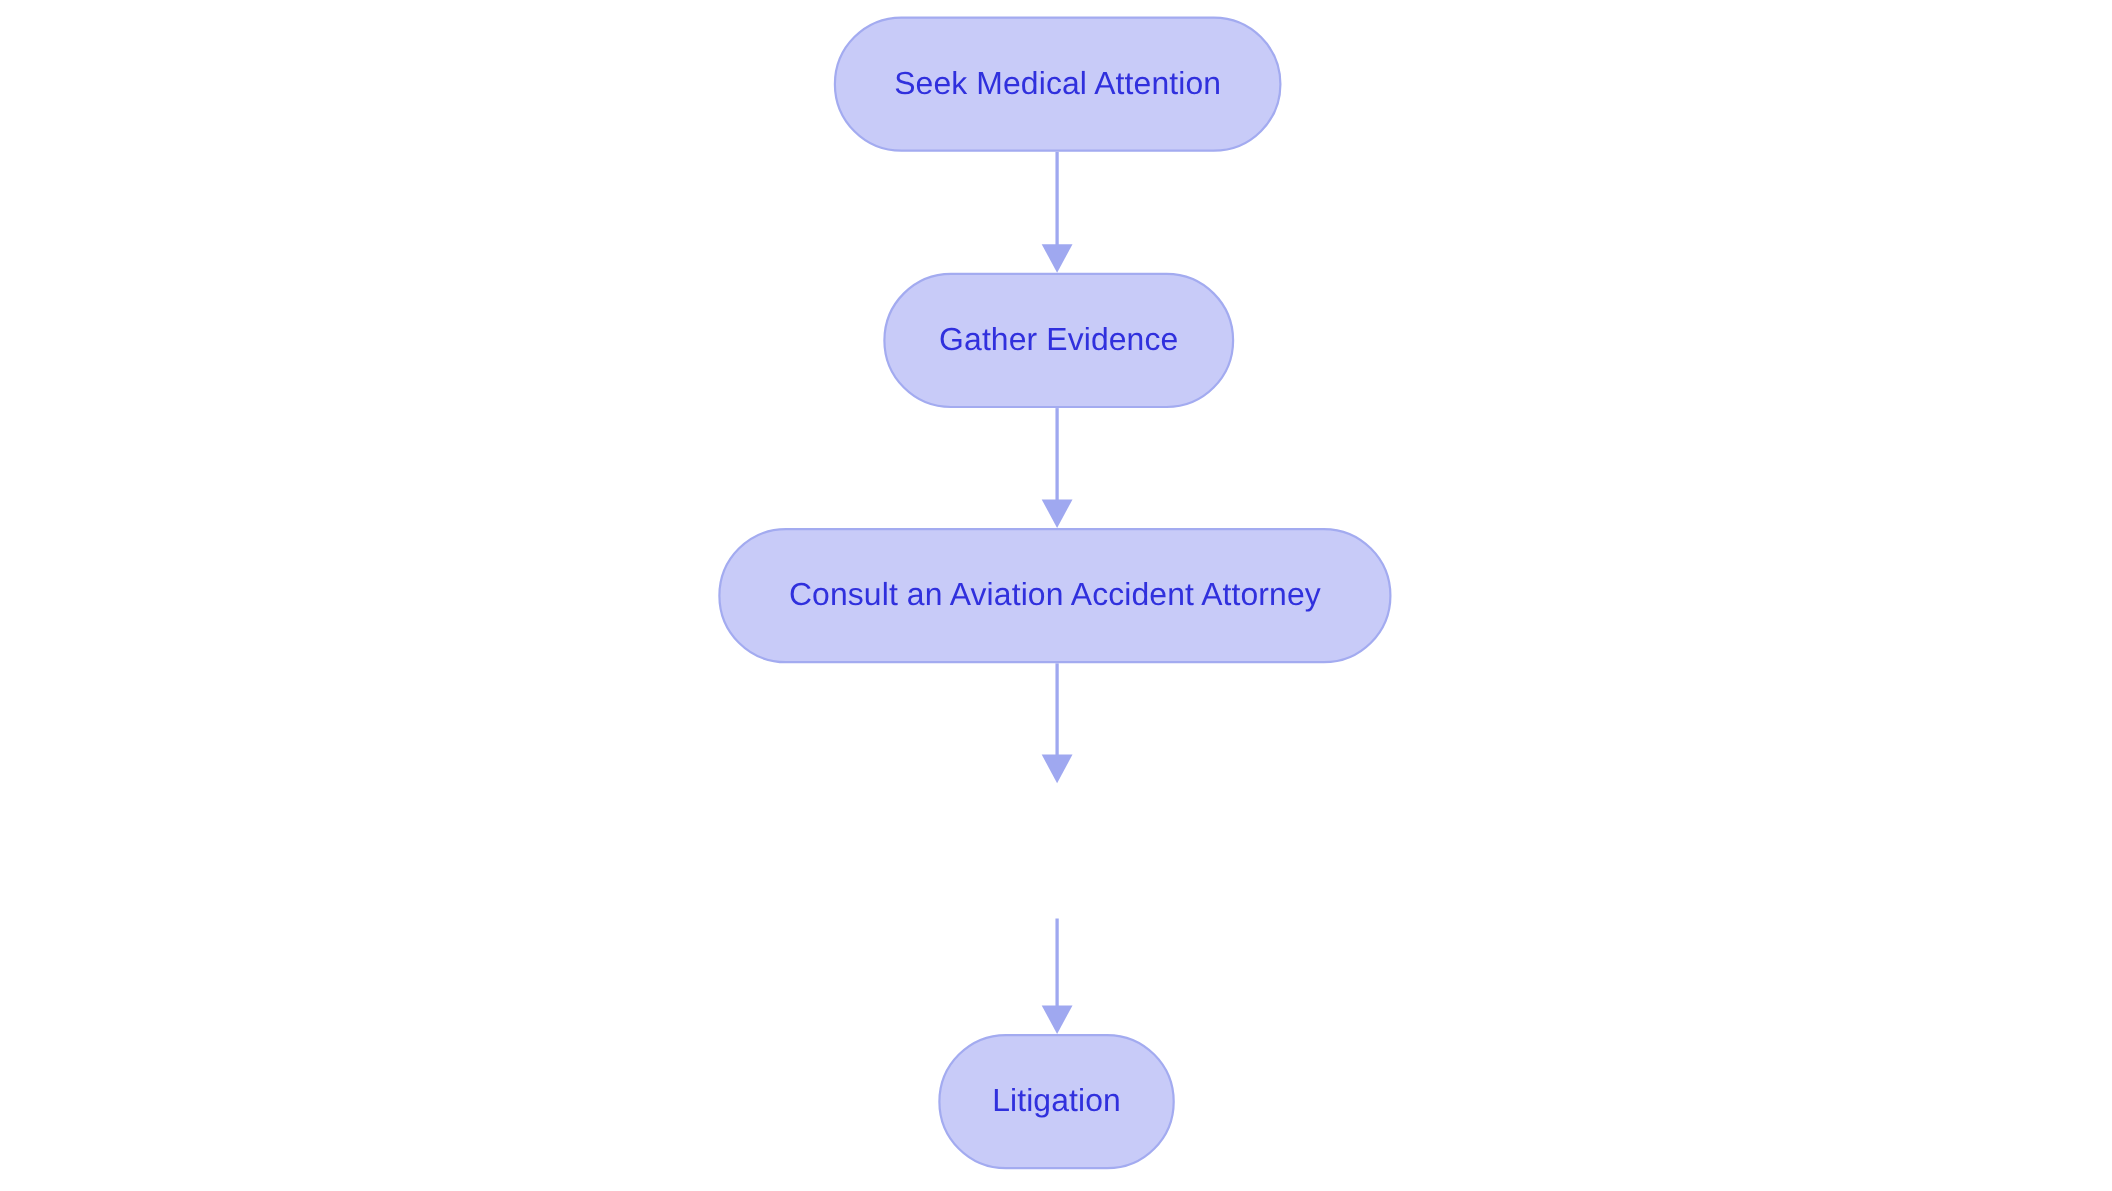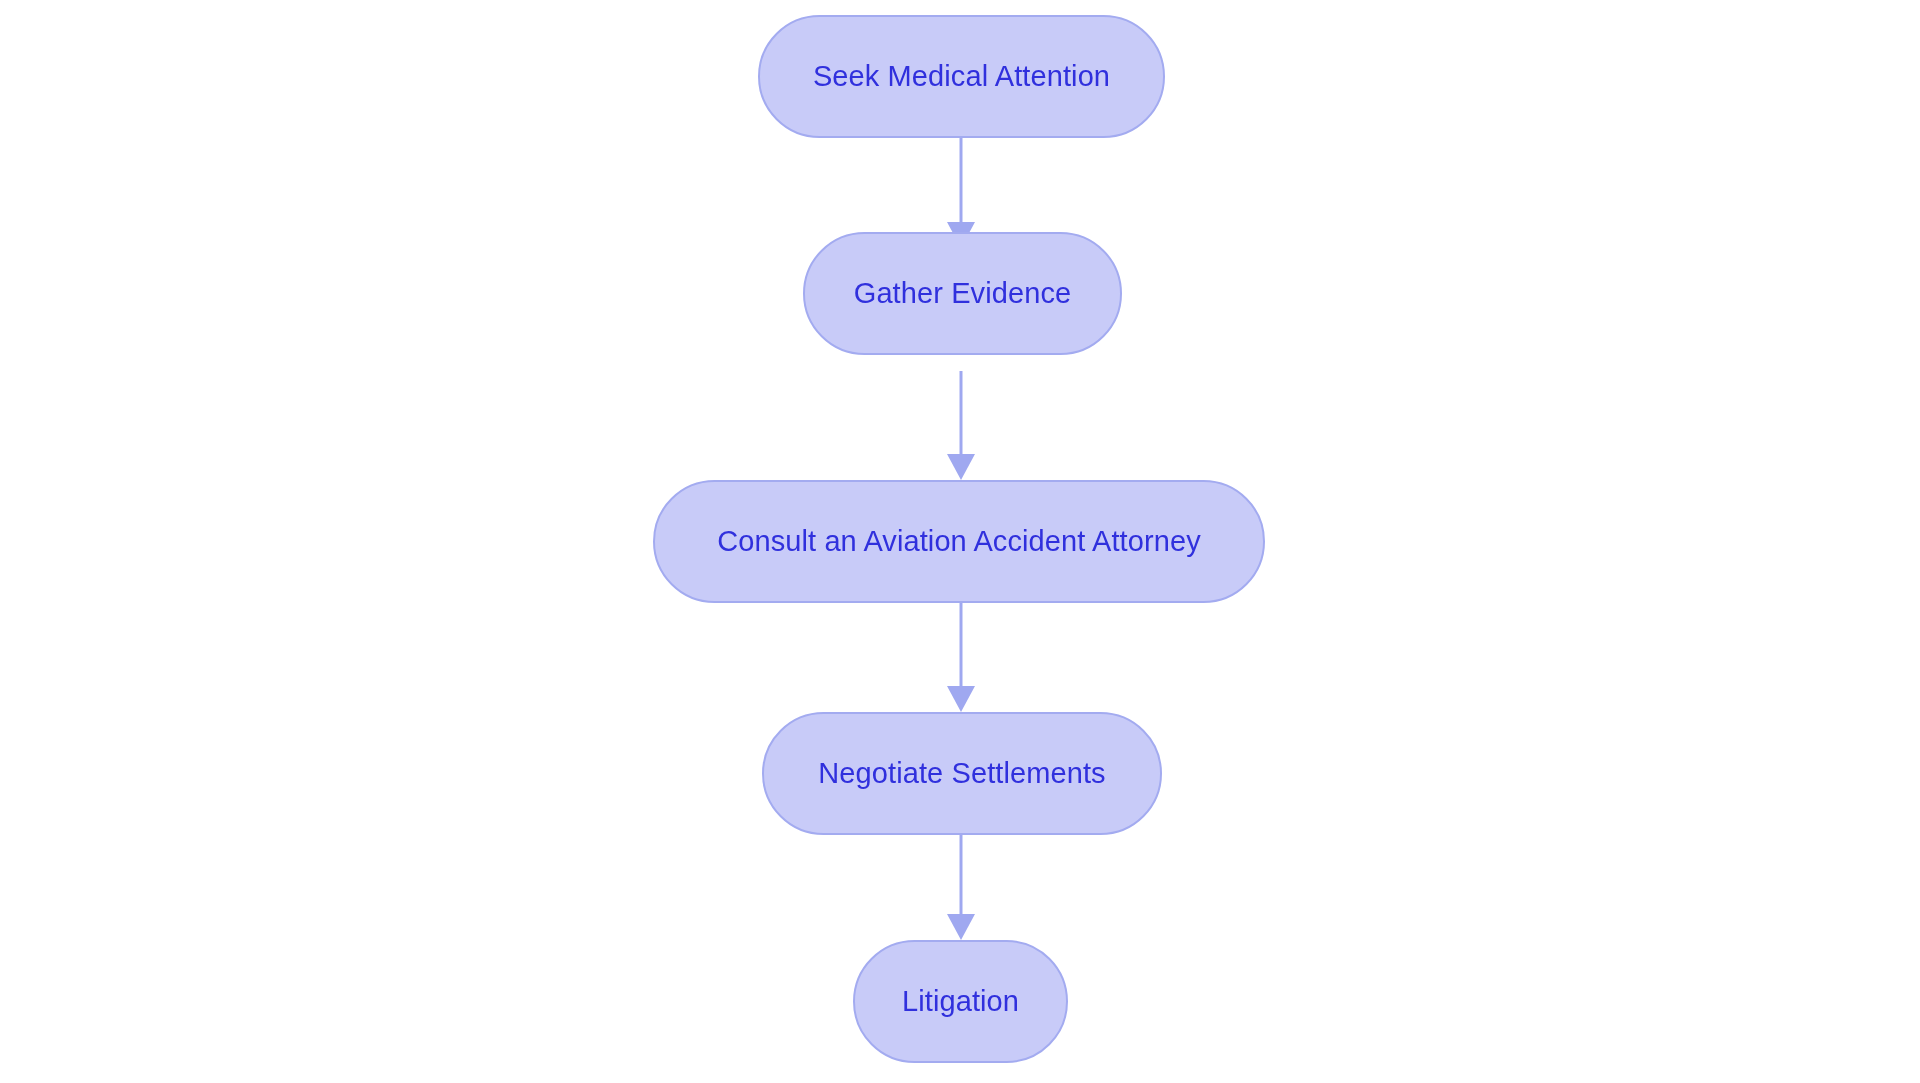--- a/index.html
+++ b/index.html
@@ -40,21 +40,21 @@
     font-size: 29px;
     font-weight: 400;
     line-height: 1;
     letter-spacing: 0.1px;
     white-space: nowrap;
     font-family: "Liberation Sans", "DejaVu Sans", sans-serif;
   }
 
   
   #node-1 { left: 758px;  top: 15px;   width: 407px; }
-  #node-2 { left: 803px;  top: 232px;  width: 319px; }
+  #node-2 { left: 803px;  top: 248px;  width: 319px; }
   #node-3 { left: 653px;  top: 480px;  width: 612px; }
   #node-4 { left: 762px;  top: 712px;  width: 400px; }
   #node-5 { left: 853px;  top: 940px;  width: 215px; }
 
   
   .connector {
     position: absolute;
     left: 0;
     top: 0;
     width: 1920px;
@@ -105,21 +105,18 @@
   </div>
 
   <div class="node" id="node-2">
     <span class="node-label">Gather Evidence</span>
   </div>
 
   <div class="node" id="node-3">
     <span class="node-label">Consult an Aviation Accident Attorney</span>
   </div>
 
-  <div class="node" id="node-4">
-    <span class="node-label">Negotiate Settlements</span>
-  </div>
 
   <div class="node" id="node-5">
     <span class="node-label">Litigation</span>
   </div>
 
 </div>
 
 </body></html>

